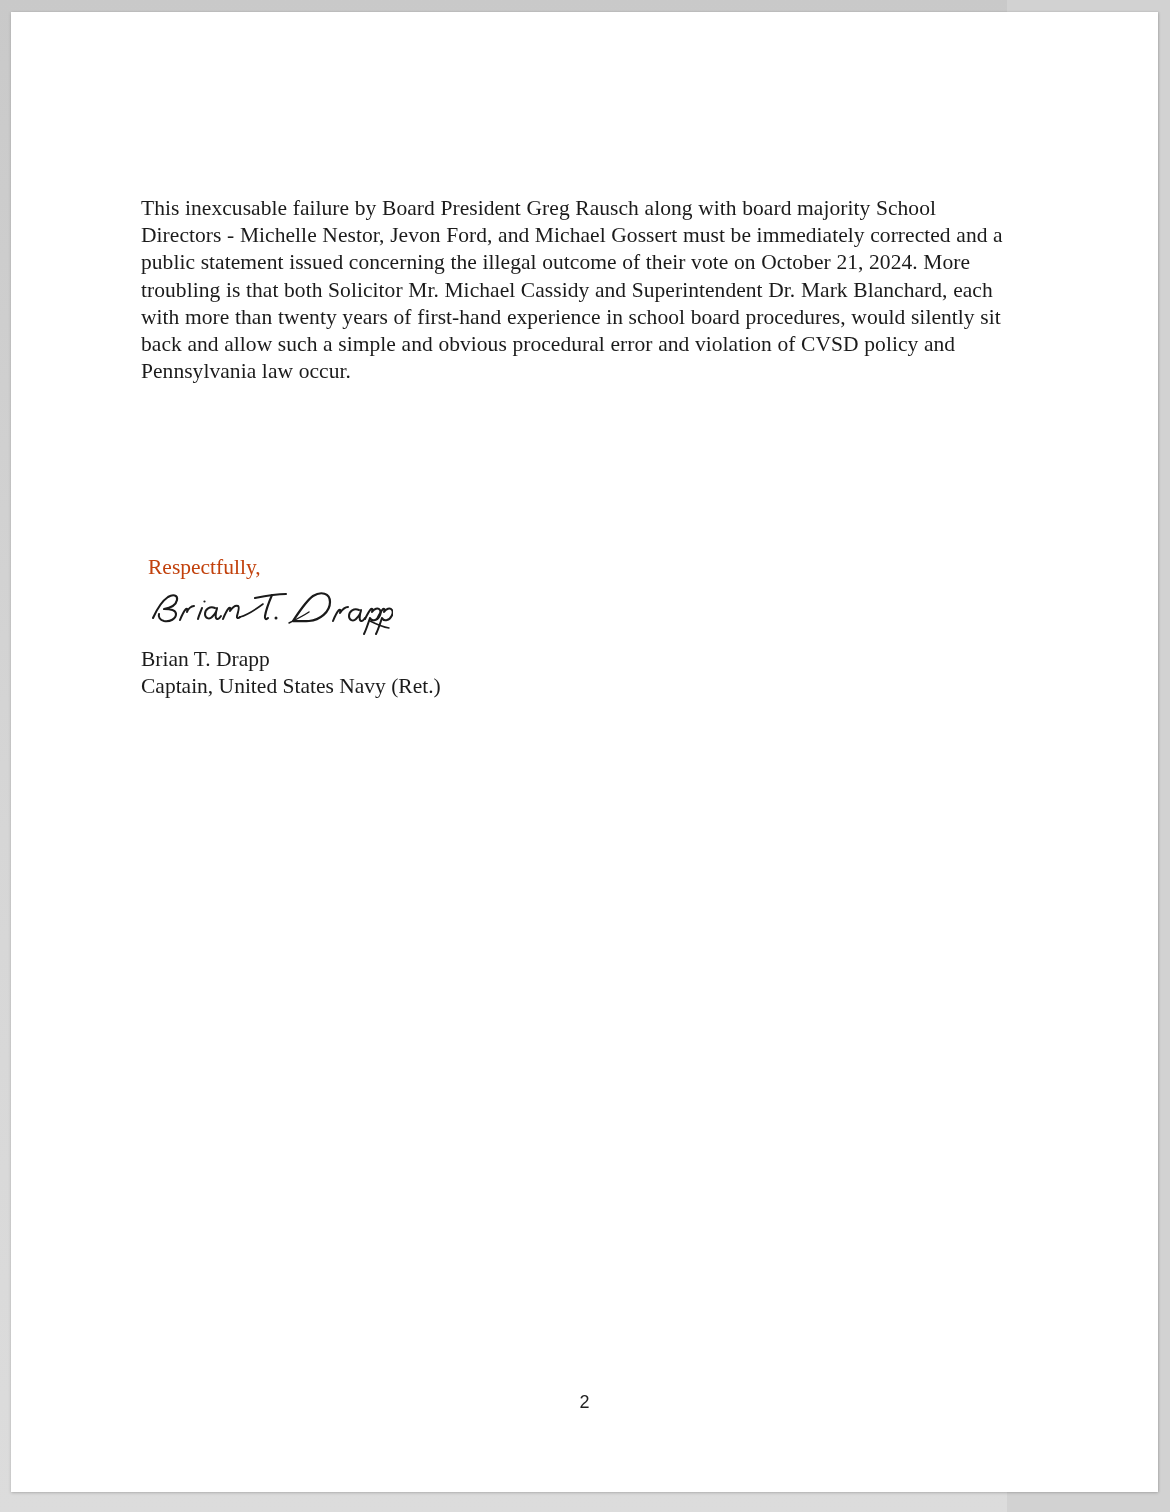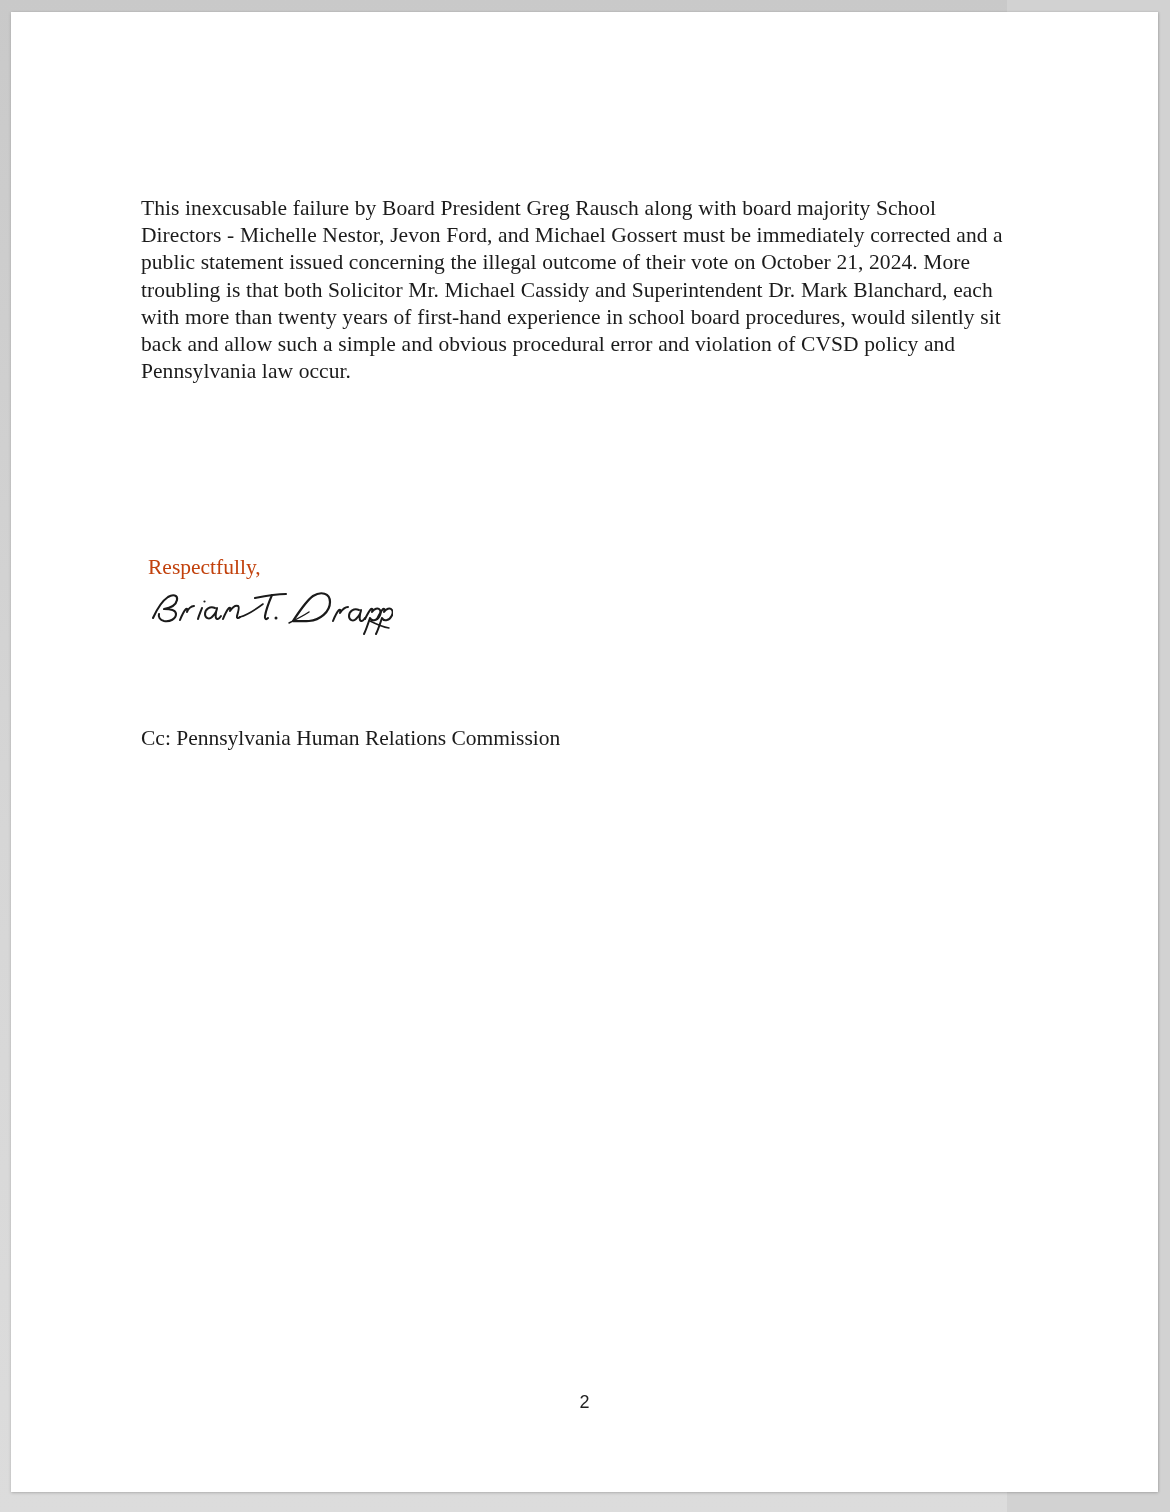--- a/index.html
+++ b/index.html
@@ -146,19 +146,20 @@
 
           <path d="M222 31 C224 27, 226 23, 228 21 C229 20, 230 21, 229 24 C231 21, 235 19, 237 22 C239 25, 236 31, 232 32 C230 32.5, 228 32, 227 30 C225 36, 223 42, 221 46" stroke-width="2"></path>
 
           <path d="M234 31 C236 27, 238 23, 240 21 C241 20, 242 21, 241 24 C243 21, 247 19, 249 22 C251 25, 248 31, 244 32 C242 32.5, 240 32, 239 30 C237 36, 235 42, 233 46" stroke-width="2"></path>
 
           <path d="M227 33 C233 36, 240 39, 246 40" stroke-width="1.5"></path>
         </g>
       </svg>
     </div>
 
+    <div class="sig-name">Brian T. Drapp
+Captain, United States Navy (Ret.)</div>
 
-    <div class="cc-line">Cc: Pennsylvania Human Relations Commission</div>
 
     <div class="page-number">2</div>
 
   </div>
 </div>
 
 </body></html>

